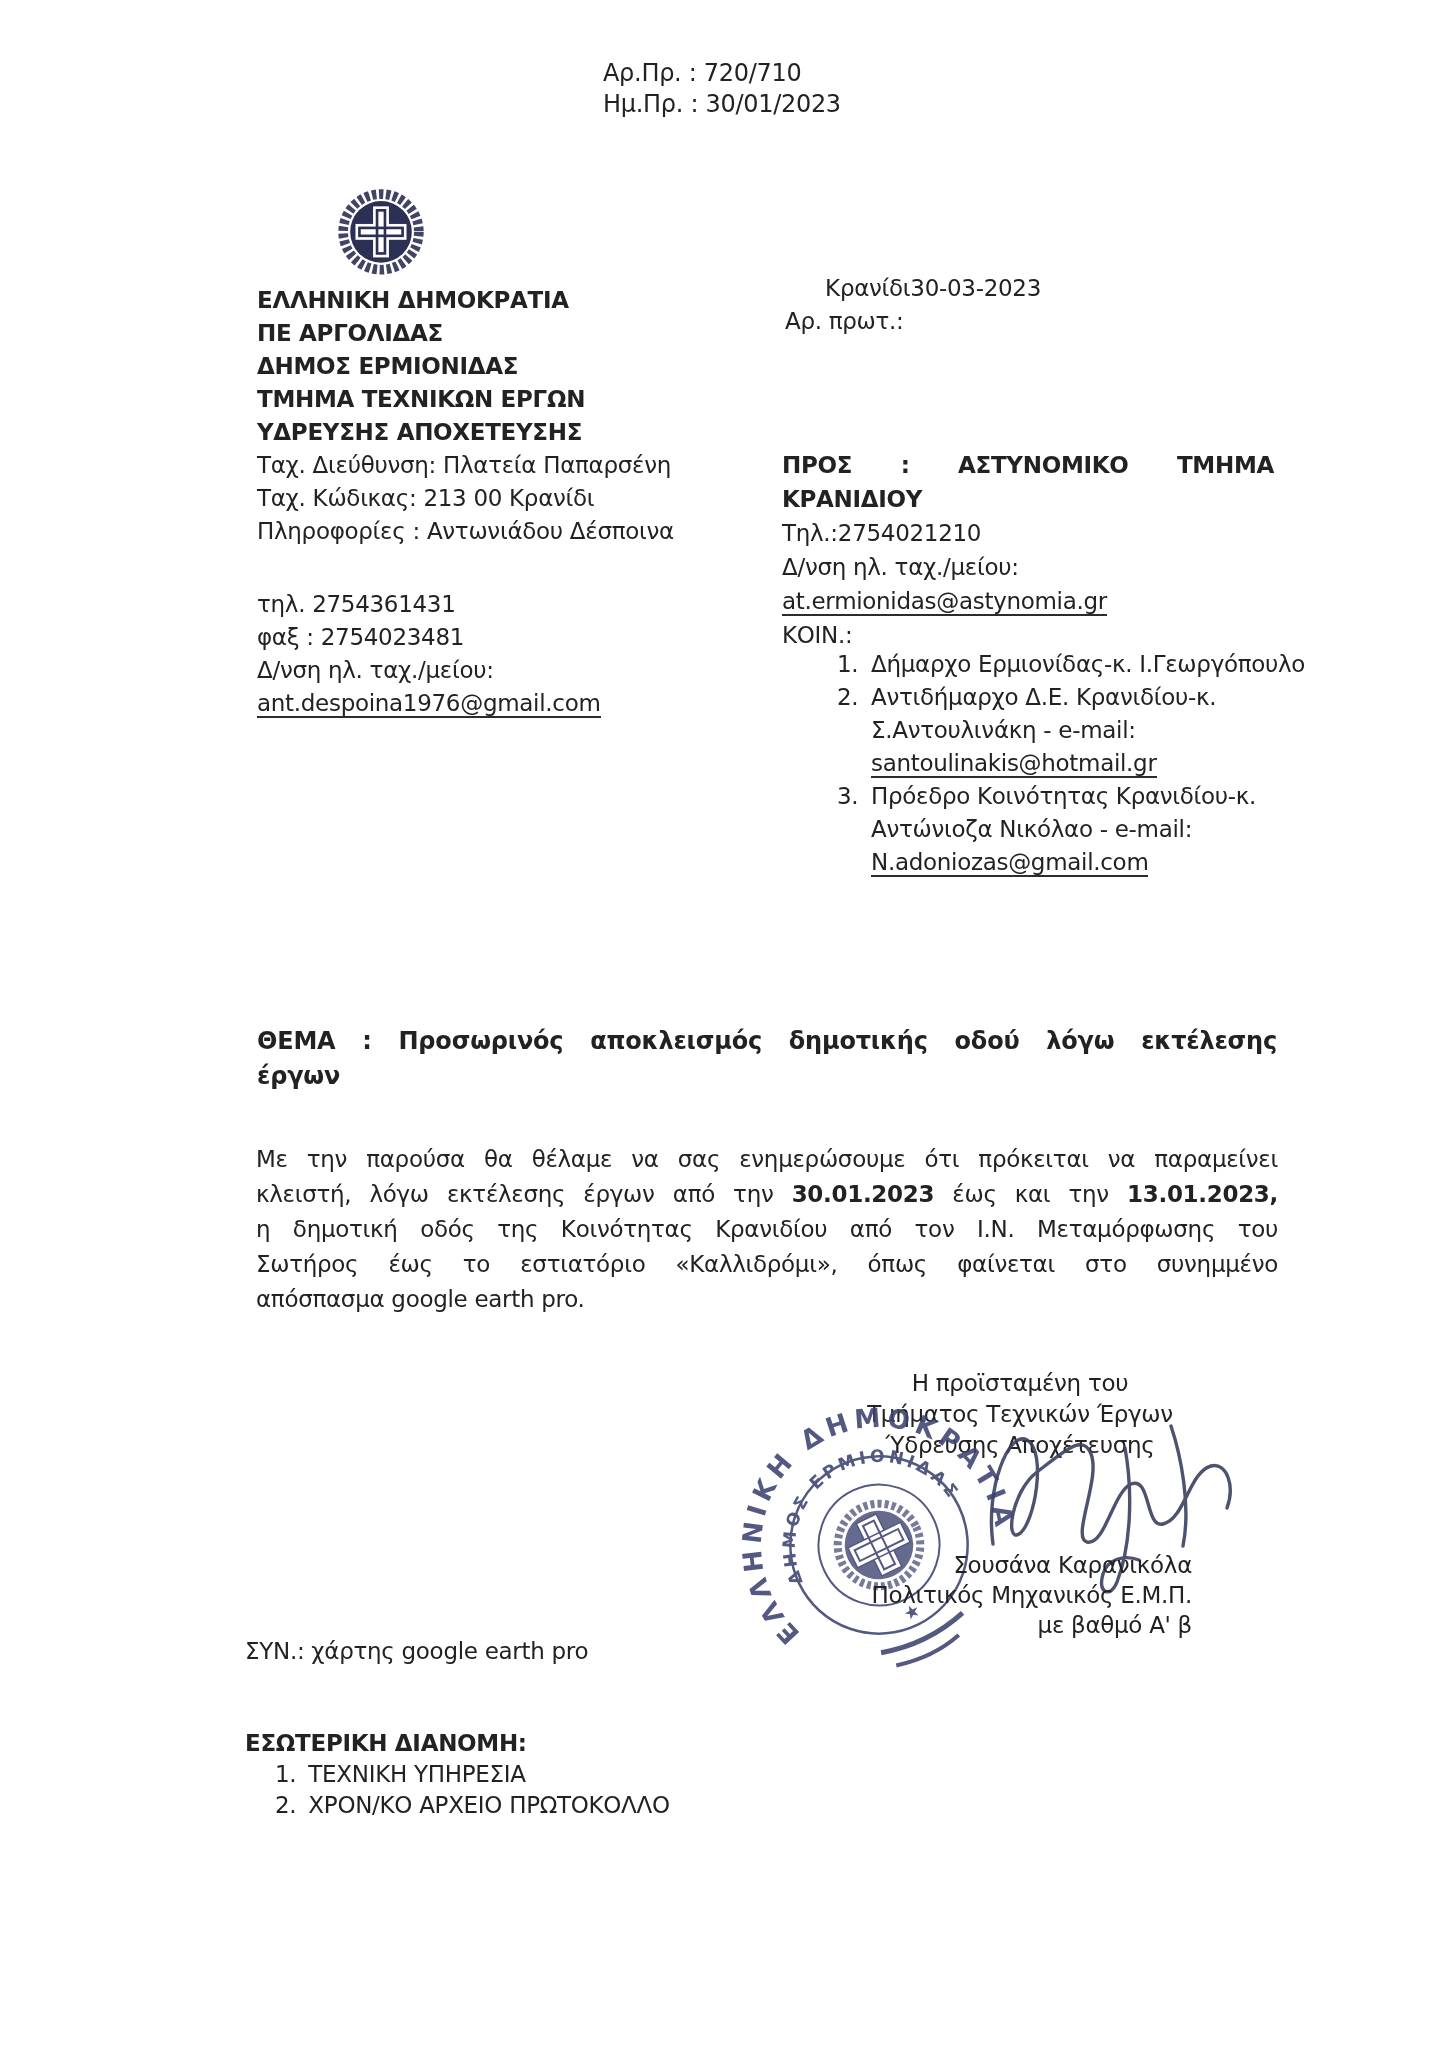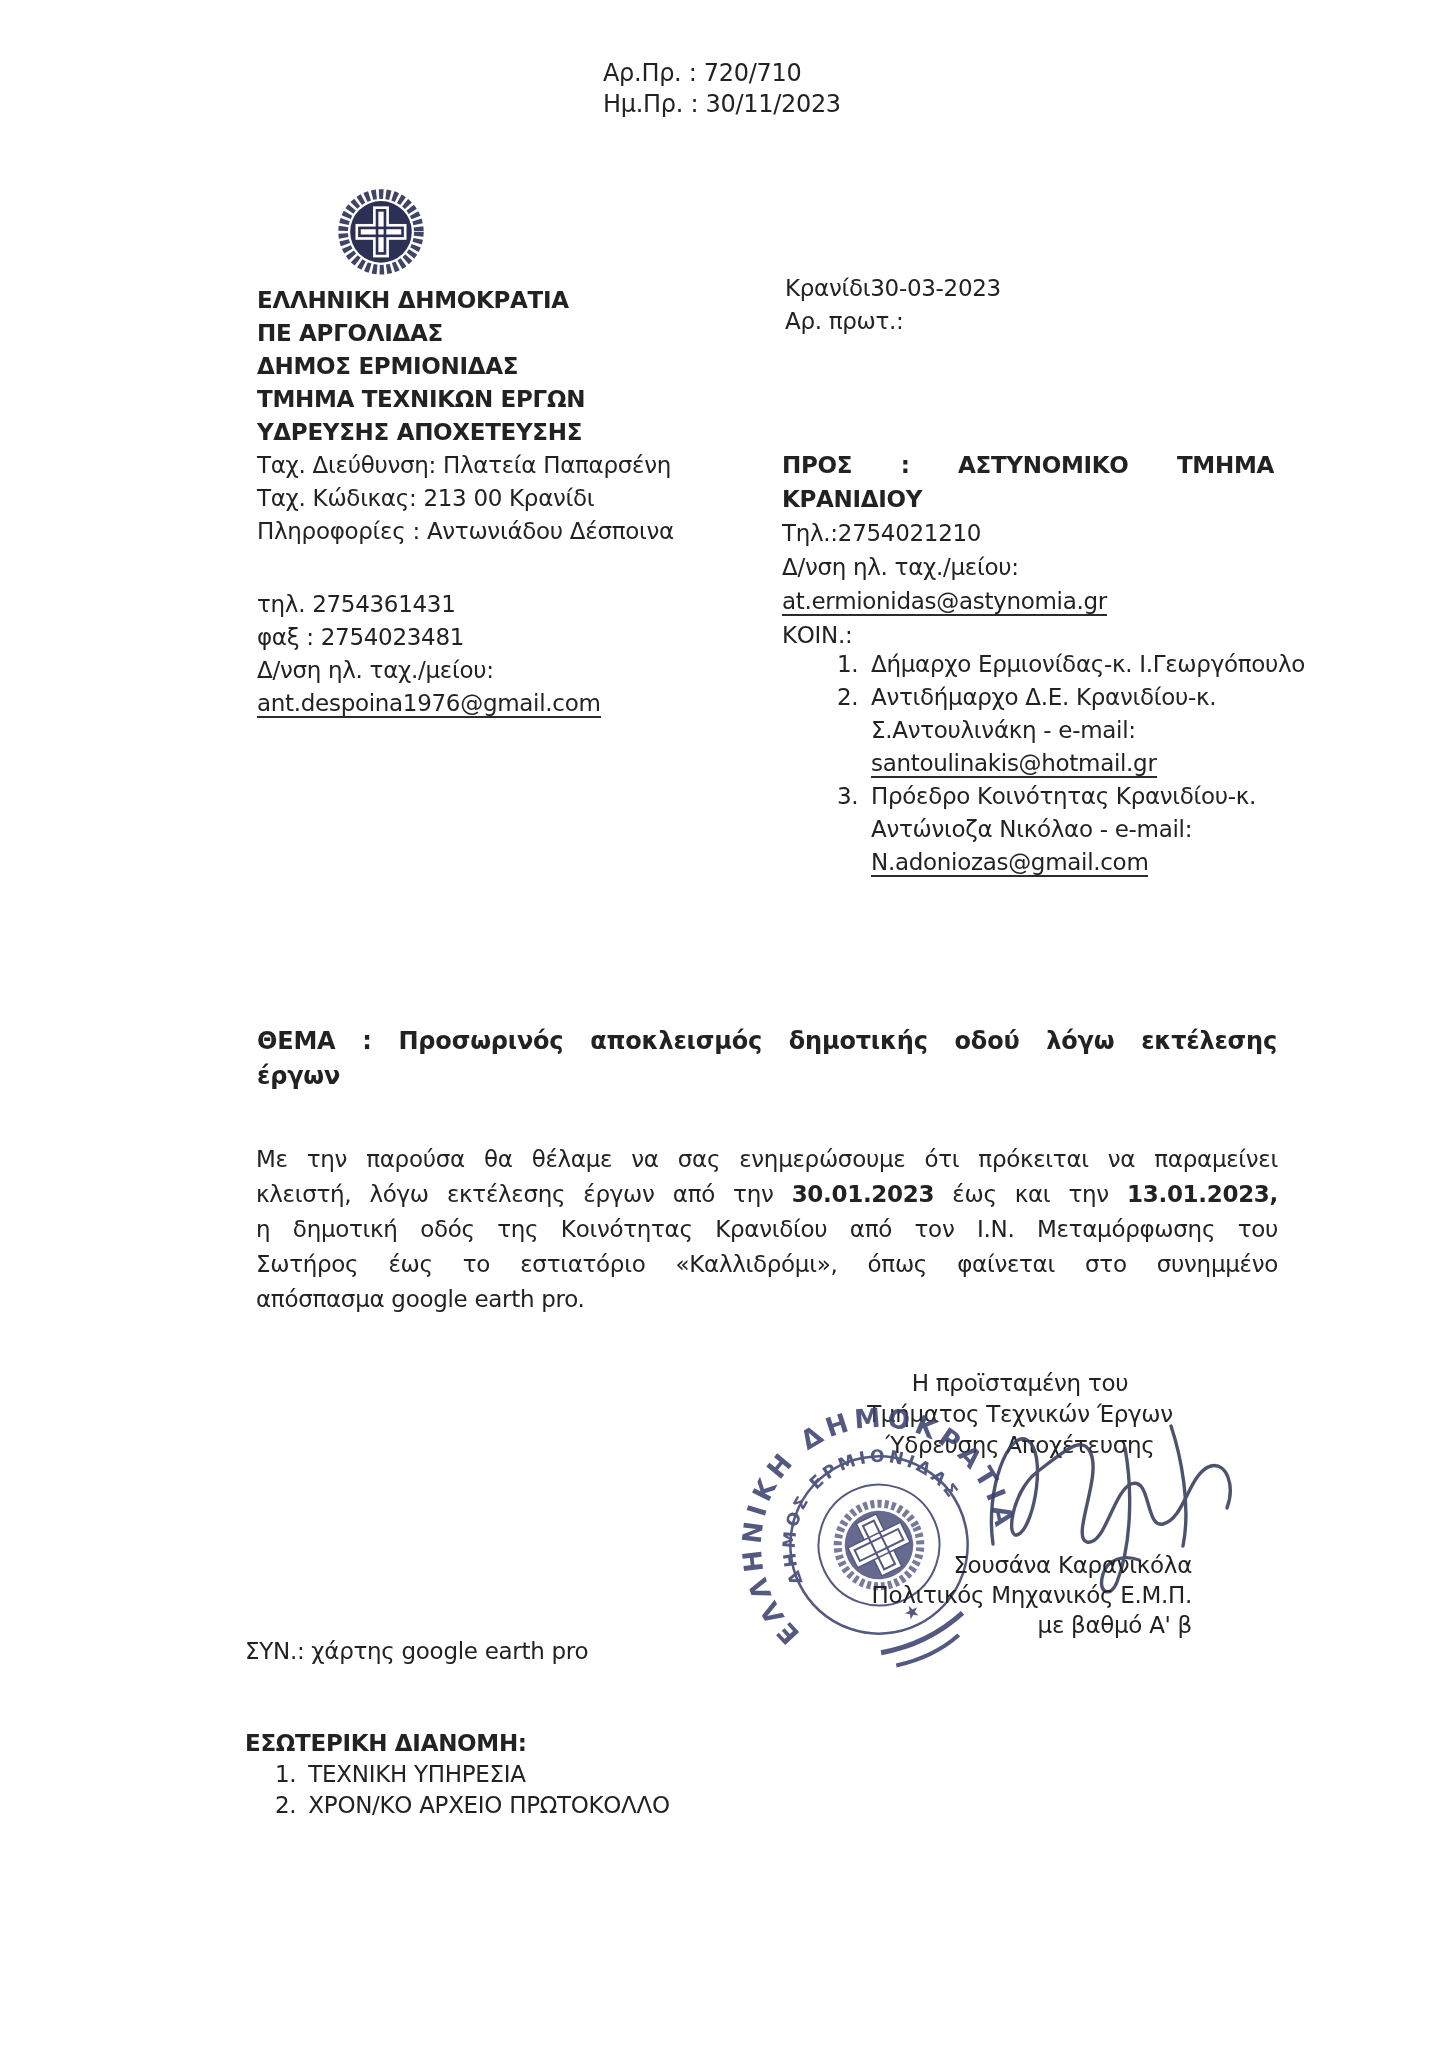--- a/index.html
+++ b/index.html
@@ -18,21 +18,21 @@
   .lh33 { line-height:33px; }
   .lh34 { line-height:34px; }
   .lh31 { line-height:31px; }
 
   .ref-block { left:603px; top:58px; line-height:31px; font-size:24px; }
   .emblem { left:337px; top:184px; width:88px; height:94px; }
   .sender-block { left:257px; top:284px; line-height:33px; }
   .sender-gap { height:40px; }
 
   .dateline { left:785px; top:272px; line-height:33px; }
-  .dateline-row { display:flex; justify-content:flex-start; width:256px; }
+  .dateline-row { display:flex; justify-content:flex-end; width:256px; }
 
   .recipient { left:782px; top:448px; line-height:34px; }
   .to-line1 { width:492px; }
   .cc-list { left:837px; top:648px; line-height:33px; }
   .cc-item { display:flex; gap:10px; }
   .cc-num { flex:0 0 auto; min-width:24px; }
 
   .subject { left:257px; top:1024px; width:1020px; line-height:35px; font-size:24px; letter-spacing:-0.2px; }
   .body-par { left:256px; top:1142px; width:1022px; line-height:35px; }
 
@@ -45,21 +45,21 @@
   .dist { left:245px; top:1728px; line-height:31px; }
   .dist-item { display:flex; gap:12px; margin-left:30px; }
 </style>
 </head>
 <body>
 
 <div class="page">
 
   <div class="abs ref-block">
     <div>Αρ.Πρ. :  720/710</div>
-    <div>Ημ.Πρ. : 30/11/2023</div>
+    <div>Ημ.Πρ. : 30/01/2023</div>
   </div>
 
   <div class="abs emblem">
     <svg viewBox="0 0 100 104" width="88" height="94" aria-hidden="true">
       <circle cx="50" cy="53" r="43" fill="none" stroke="#2c3054" stroke-width="11" stroke-dasharray="5 3" opacity="0.9"></circle>
       <circle cx="50" cy="53" r="35" fill="#2c3054"></circle>
       <rect x="41" y="24" width="18" height="58" fill="#fff"></rect>
       <rect x="21" y="44" width="58" height="18" fill="#fff"></rect>
       <rect x="45.5" y="28.5" width="9" height="49" fill="none" stroke="#2c3054" stroke-width="3"></rect>
       <rect x="25.5" y="48.5" width="49" height="9" fill="none" stroke="#2c3054" stroke-width="3"></rect>

